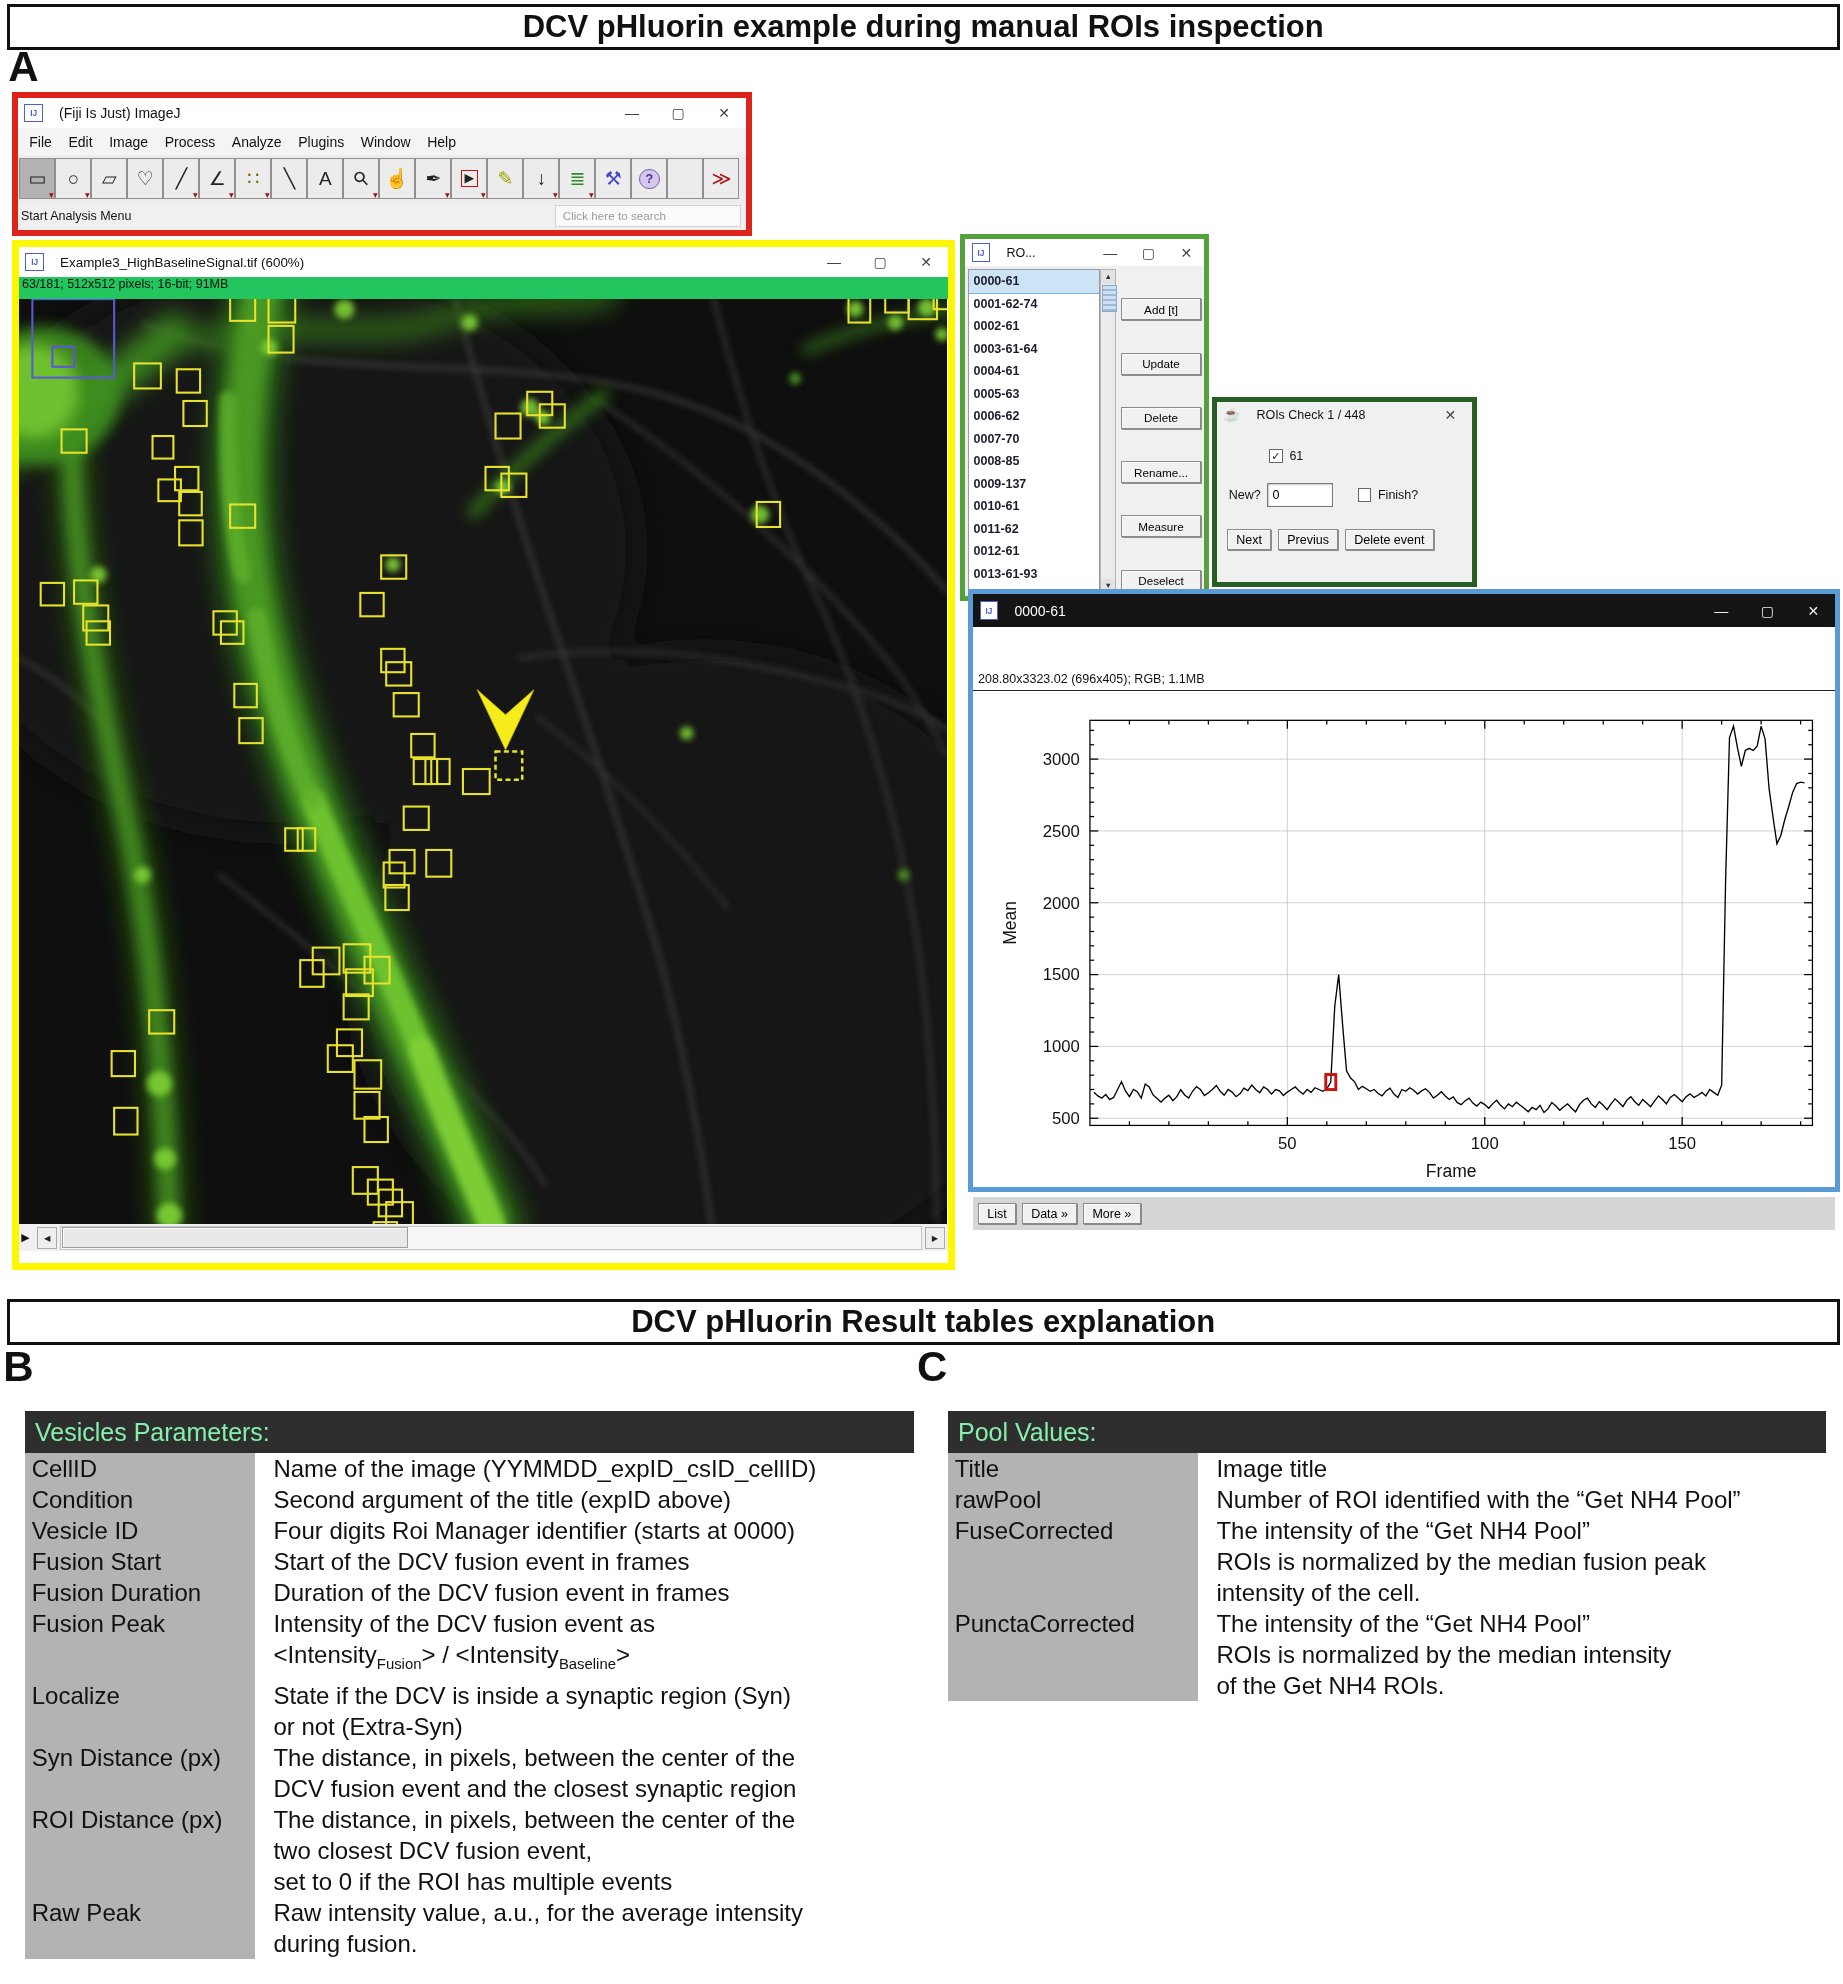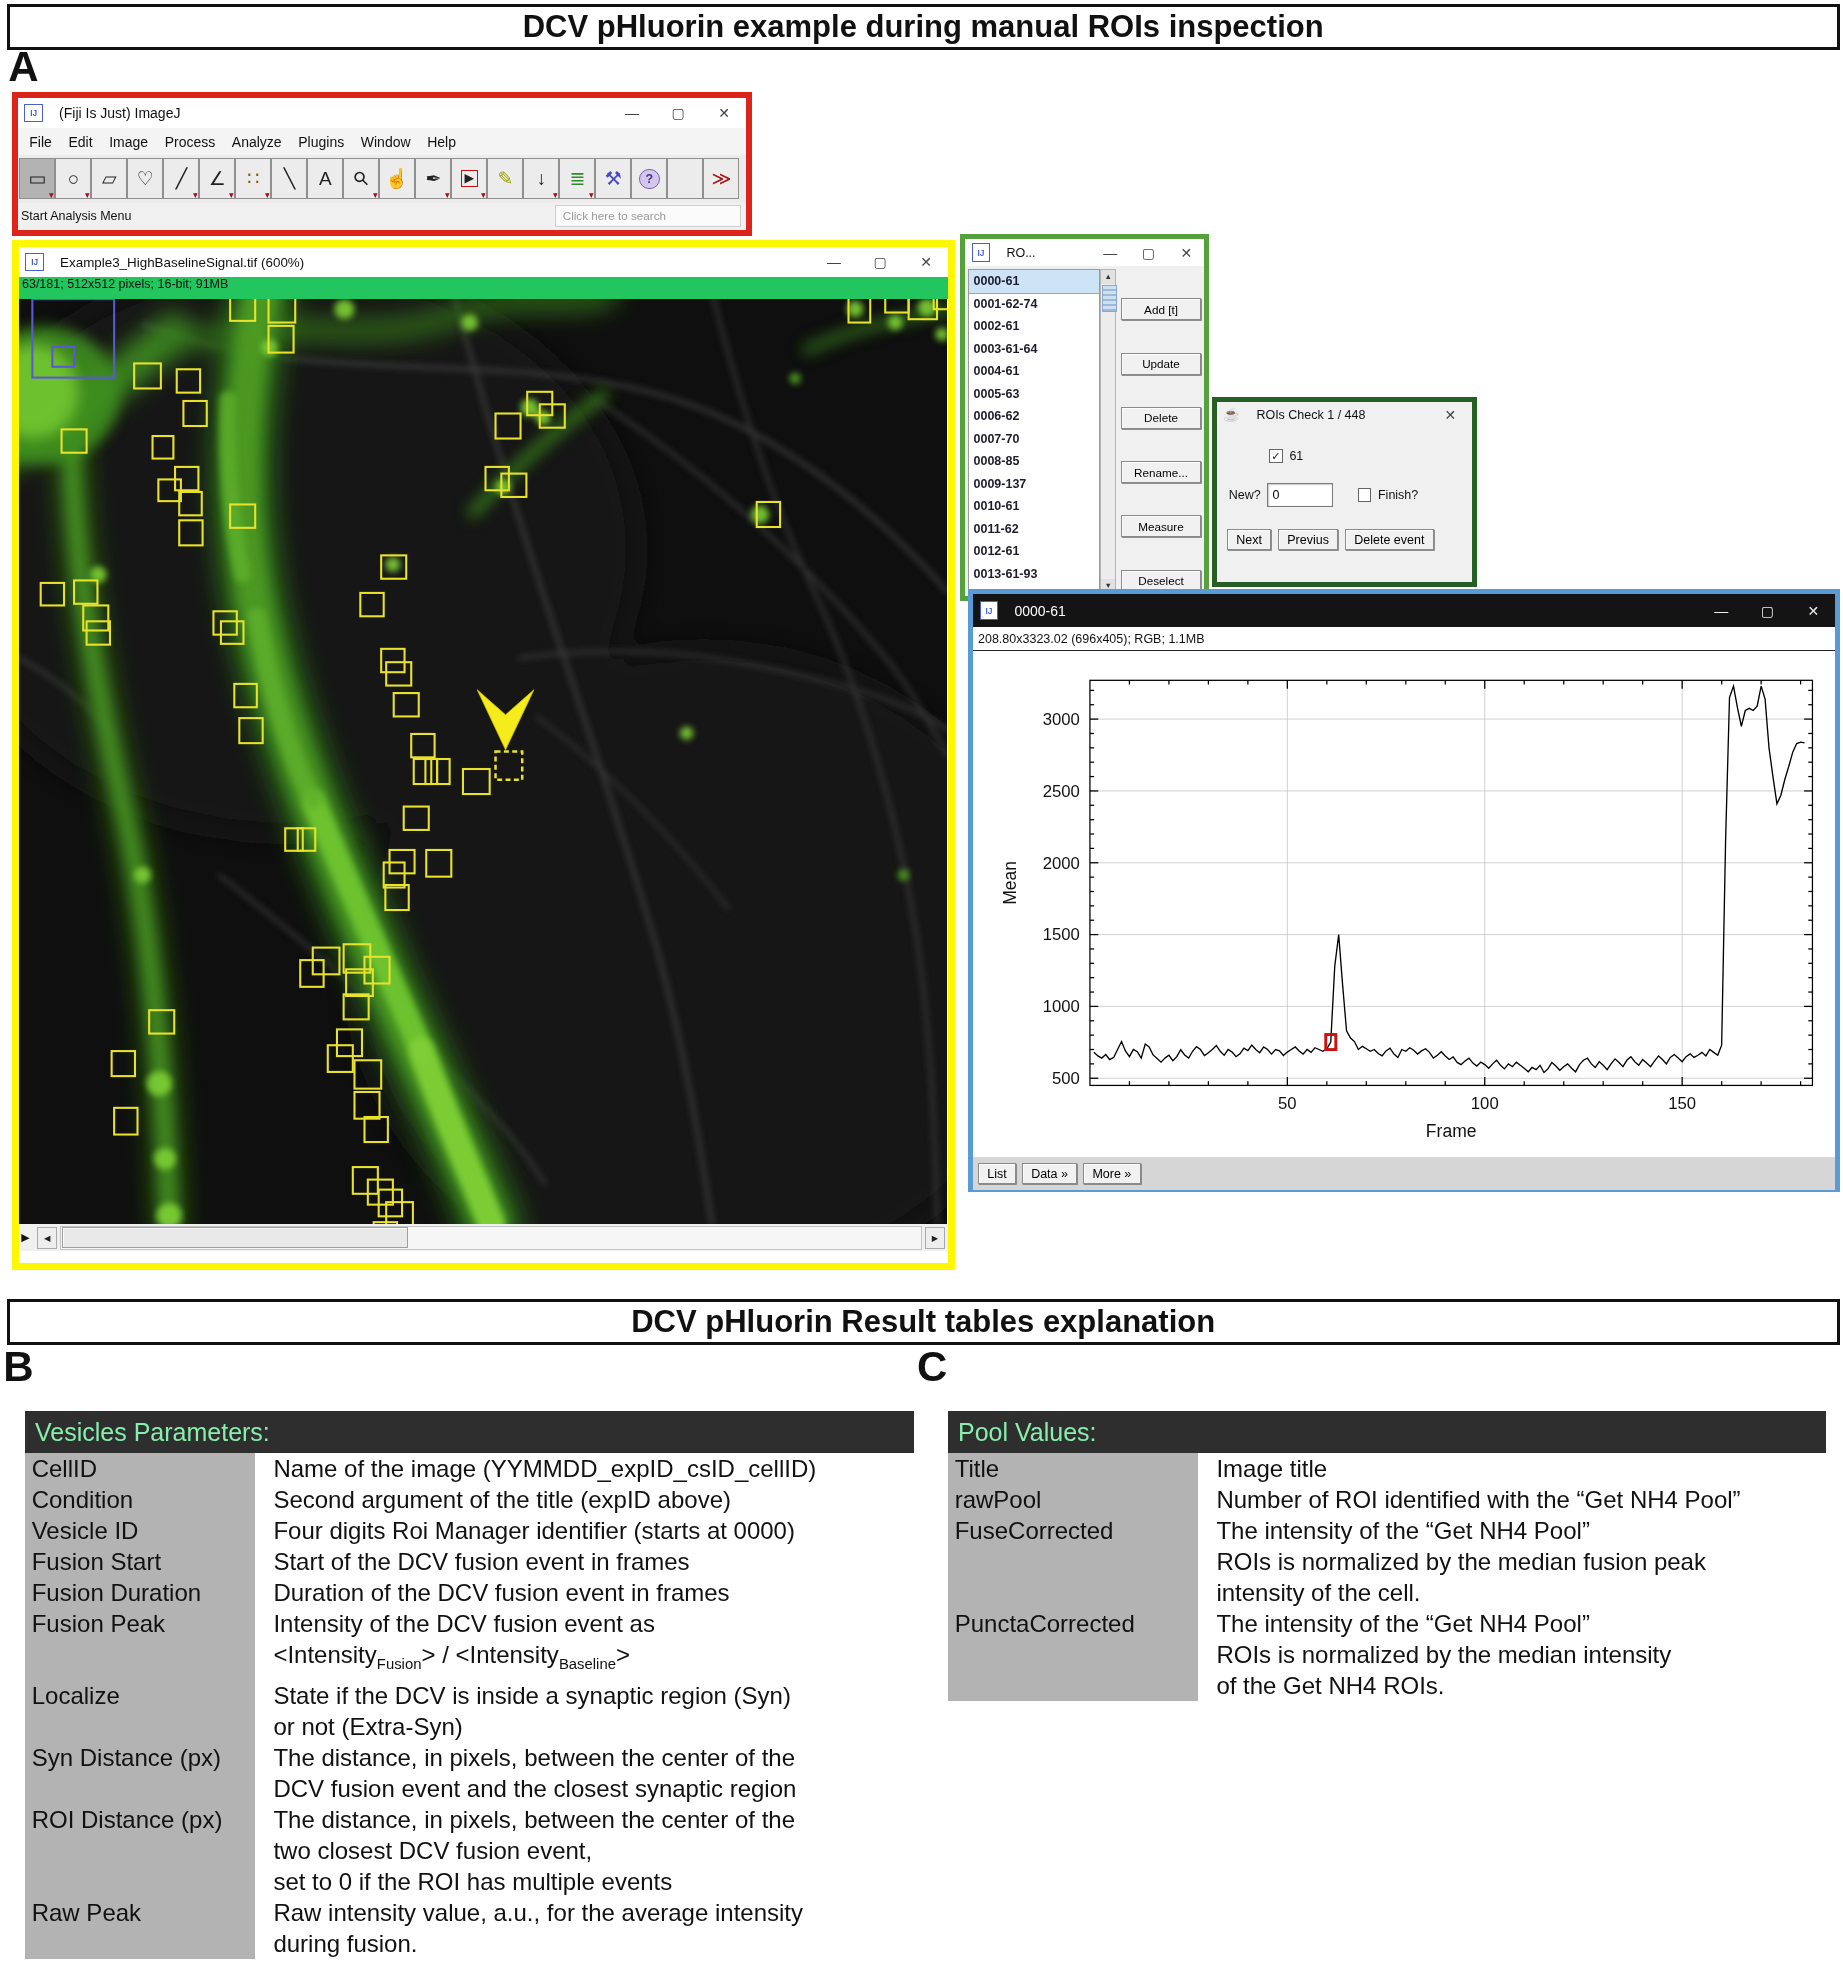--- a/index.html
+++ b/index.html
@@ -75,21 +75,21 @@
   .rc-row{display:flex;align-items:center;gap:6.7px;font-size:12.5px;}
   #rc-row1{margin:22px 0 0 52px;}
   #rc-row2{margin:20px 0 0 11.7px;}
   #rc-row3{margin:22px 0 0 10px;gap:6.7px;}
   .rc-input{width:57px;height:20px;border:0.8px solid #7a7a7a;box-shadow:inset 0.8px 0.8px 1.7px #bbb;
             font-size:12.5px;padding-left:4.2px;font-family:"Liberation Sans",sans-serif;}
   
   #plotwin{left:968px;top:589px;width:872px;height:603px;border:5px solid #5b9bd5;background:#fff;z-index:5;}
   #plotwin .titlebar{height:33px;background:#141414;color:#fff;}
   #plotwin .wc{color:#eee;}
-  #plot-status{height:23.4px;font-size:12.5px;padding-left:5px;border-bottom:1.7px solid #222;display:flex;align-items:center;}
+  #plot-status{height:23.4px;font-size:12.5px;padding-left:5px;border-bottom:1.7px solid #222;display:flex;align-items:center;margin-top:40px;}
   #plot-btnrow{height:33px;background:#d6d6d6;display:flex;align-items:center;gap:5.8px;padding:0 5px;}
   
   .xtable{position:absolute;background:#fff;}
   #table-b{left:25px;top:1411px;width:889px;}
   #table-c{left:948px;top:1411px;width:878px;}
   .t-header{background:#2e2e2e;color:#86efac;font-size:25px;padding:6.7px 0 6.7px 10px;}
   .t-row{display:grid;}
   #table-b .t-row{grid-template-columns:230px 1fr;}
   #table-c .t-row{grid-template-columns:250px 1fr;}
   .t-param{background:#b3b3b3;font-size:24px;line-height:31px;padding-left:6.7px;}

